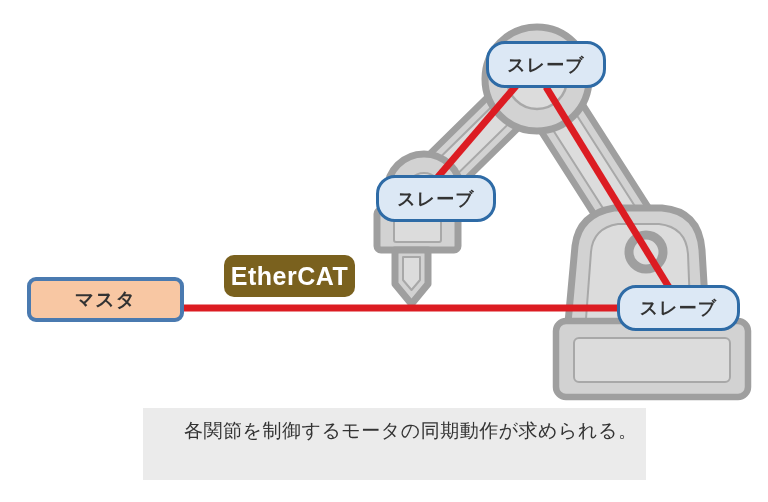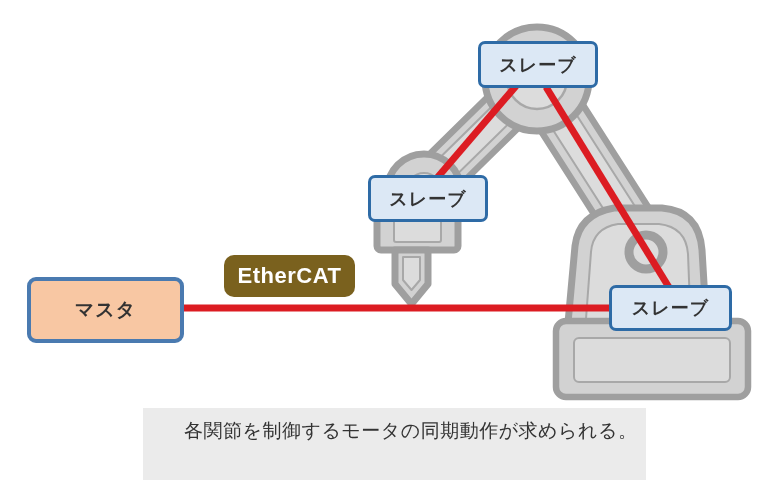--- a/index.html
+++ b/index.html
@@ -45,38 +45,39 @@
     justify-content: center;
     color: var(--text);
     letter-spacing: 1px;
     font-weight: 600;
   }
   .slave {
     width: 120px;
     height: 47px;
     background: var(--slave-fill);
     border: 3.5px solid var(--slave-border);
-    border-radius: 7px;
+    border-radius: 19px;
     font-size: 18px;
+    margin-left: 8px;
   }
   .master {
     left: 27px; top: 277px;
-    width: 157px; height: 66px;
+    width: 157px; height: 45px;
     background: var(--master-fill);
     border: 4px solid var(--master-border);
     border-radius: 9px;
     font-size: 19px;
   }
   .protocol {
     left: 224px; top: 255px;
     width: 131px; height: 42px;
     background: var(--protocol-fill);
     color: var(--protocol-text);
     border-radius: 10px;
-    font-size: 22px;
+    font-size: 25px;
     font-weight: 700;
     letter-spacing: 0.5px;
   }
   .caption {
     position: absolute;
     left: 143px; top: 408px;
     width: 503px; height: 72px;
     background: var(--caption-bg);
     color: var(--text);
     font-size: 19px;

